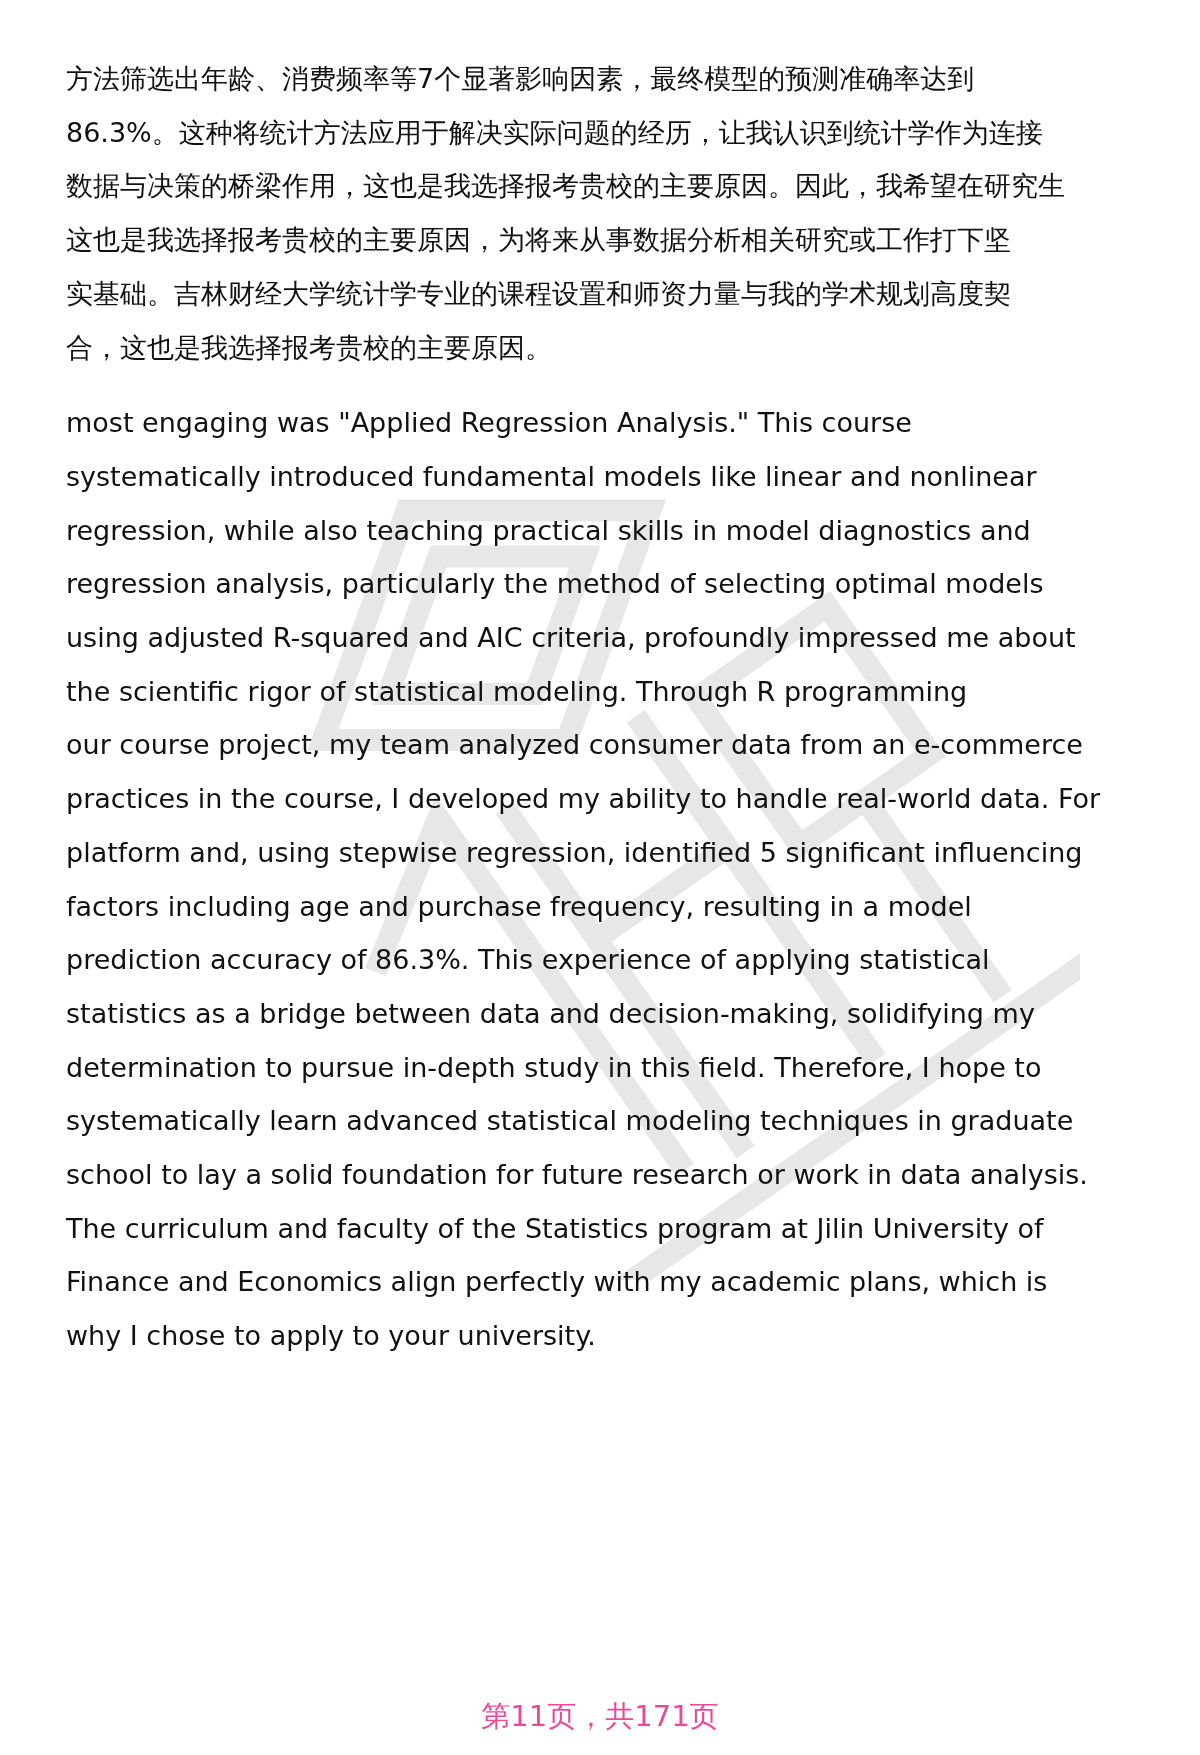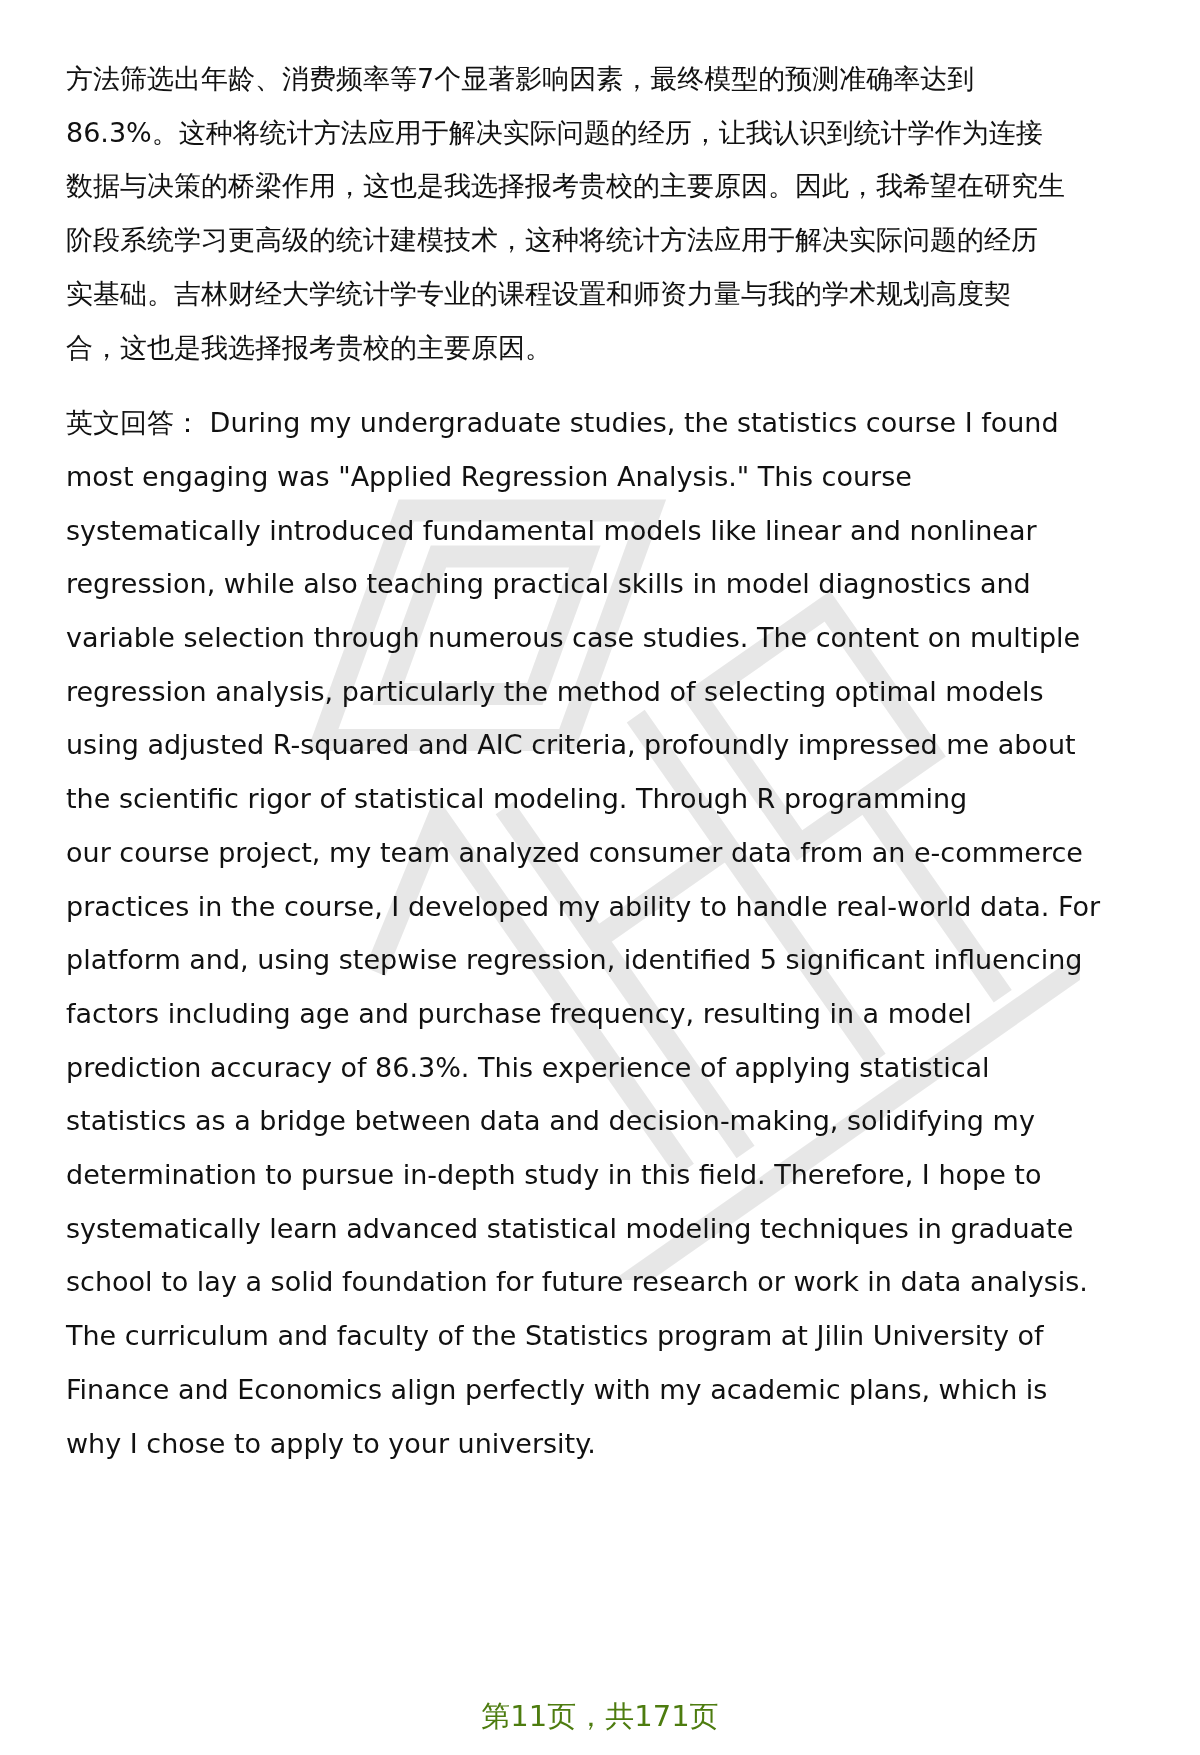--- a/index.html
+++ b/index.html
@@ -54,21 +54,21 @@
       letter-spacing: 0;
     }
     .footer {
       position: absolute;
       left: 0;
       width: 1200px;
       top: 1696px;
       text-align: center;
       font-size: 29px;
       line-height: 40px;
-      color: #4d7c0f;
+      color: #ec4899;
     }
   </style>
 </head>
 <body>
 
 <div class="page">
 
   <svg class="watermark" viewBox="0 0 900 900" xmlns="http://www.w3.org/2000/svg">
     <g fill="none" stroke="#000" stroke-width="22" stroke-linejoin="miter" transform="rotate(-35 450 450)">
       <path d="M250 200 L450 60 L650 200 L450 340 Z"></path>
@@ -79,33 +79,31 @@
       <path d="M120 820 L780 820"></path>
     </g>
   </svg>
 
   <div class="content">
 
     <p class="para">
       <span class="line">方法筛选出年龄、消费频率等7个显著影响因素，最终模型的预测准确率达到</span>
       <span class="line">86.3%。这种将统计方法应用于解决实际问题的经历，让我认识到统计学作为连接</span>
       <span class="line">数据与决策的桥梁作用，这也是我选择报考贵校的主要原因。因此，我希望在研究生</span>
-      <span class="line">阶段系统学习更高级的统计建模技术，这种将统计方法应用于解决实际问题的经历</span>
+      <span class="line">这也是我选择报考贵校的主要原因，为将来从事数据分析相关研究或工作打下坚</span>
       <span class="line">实基础。吉林财经大学统计学专业的课程设置和师资力量与我的学术规划高度契</span>
       <span class="line">合，这也是我选择报考贵校的主要原因。</span>
     </p>
 
     <div class="para-gap"></div>
 
     <p class="para">
-      <span class="line"><span class="label">英文回答：</span> <span>During my undergraduate studies, the statistics course I found</span></span>
       <span class="line">most engaging was "Applied Regression Analysis." This course</span>
       <span class="line">systematically introduced fundamental models like linear and nonlinear</span>
       <span class="line">regression, while also teaching practical skills in model diagnostics and</span>
-      <span class="line">variable selection through numerous case studies. The content on multiple</span>
       <span class="line">regression analysis, particularly the method of selecting optimal models</span>
       <span class="line">using adjusted R-squared and AIC criteria, profoundly impressed me about</span>
       <span class="line">the scientific rigor of statistical modeling. Through R programming</span>
       <span class="line">our course project, my team analyzed consumer data from an e-commerce</span>
       <span class="line">practices in the course, I developed my ability to handle real-world data. For</span>
       <span class="line">platform and, using stepwise regression, identified 5 significant influencing</span>
       <span class="line">factors including age and purchase frequency, resulting in a model</span>
       <span class="line">prediction accuracy of 86.3%. This experience of applying statistical</span>
       <span class="line">statistics as a bridge between data and decision-making, solidifying my</span>
       <span class="line">determination to pursue in-depth study in this field. Therefore, I hope to</span>

